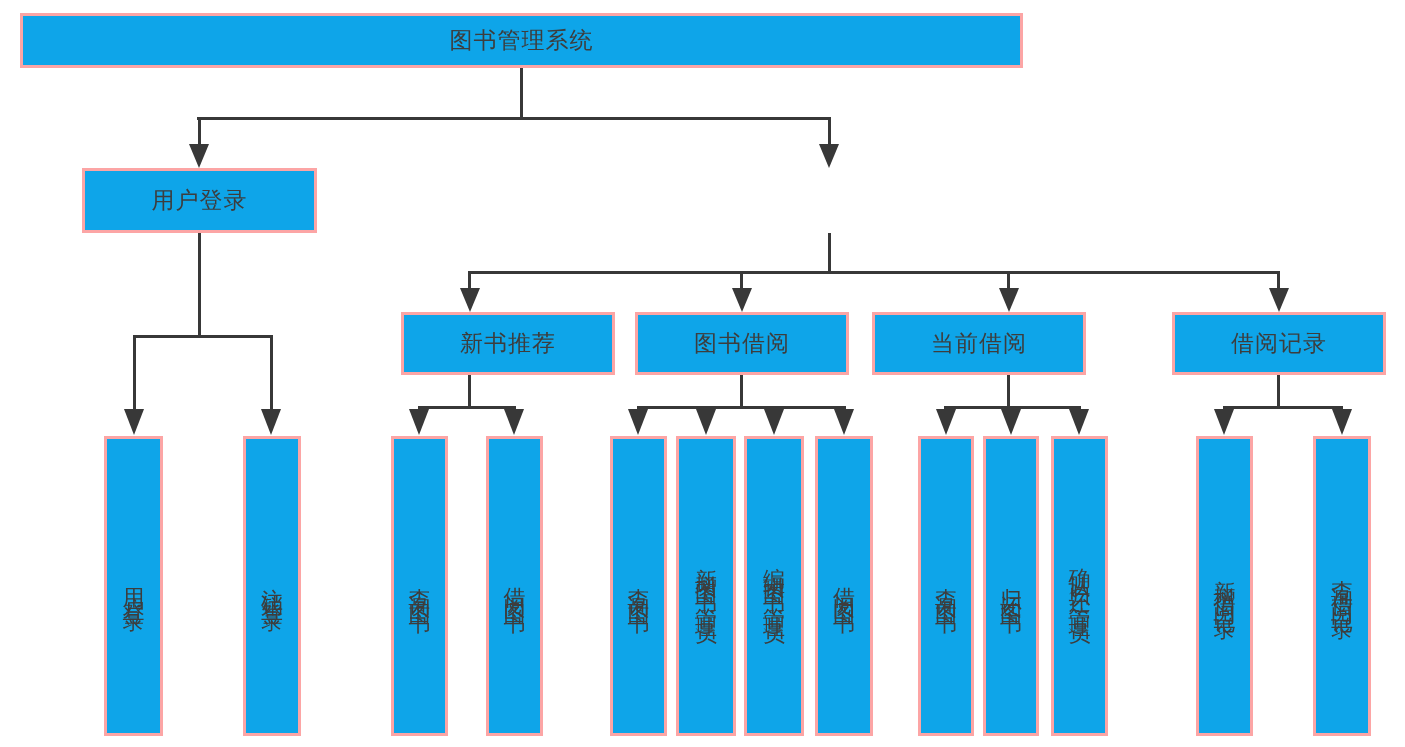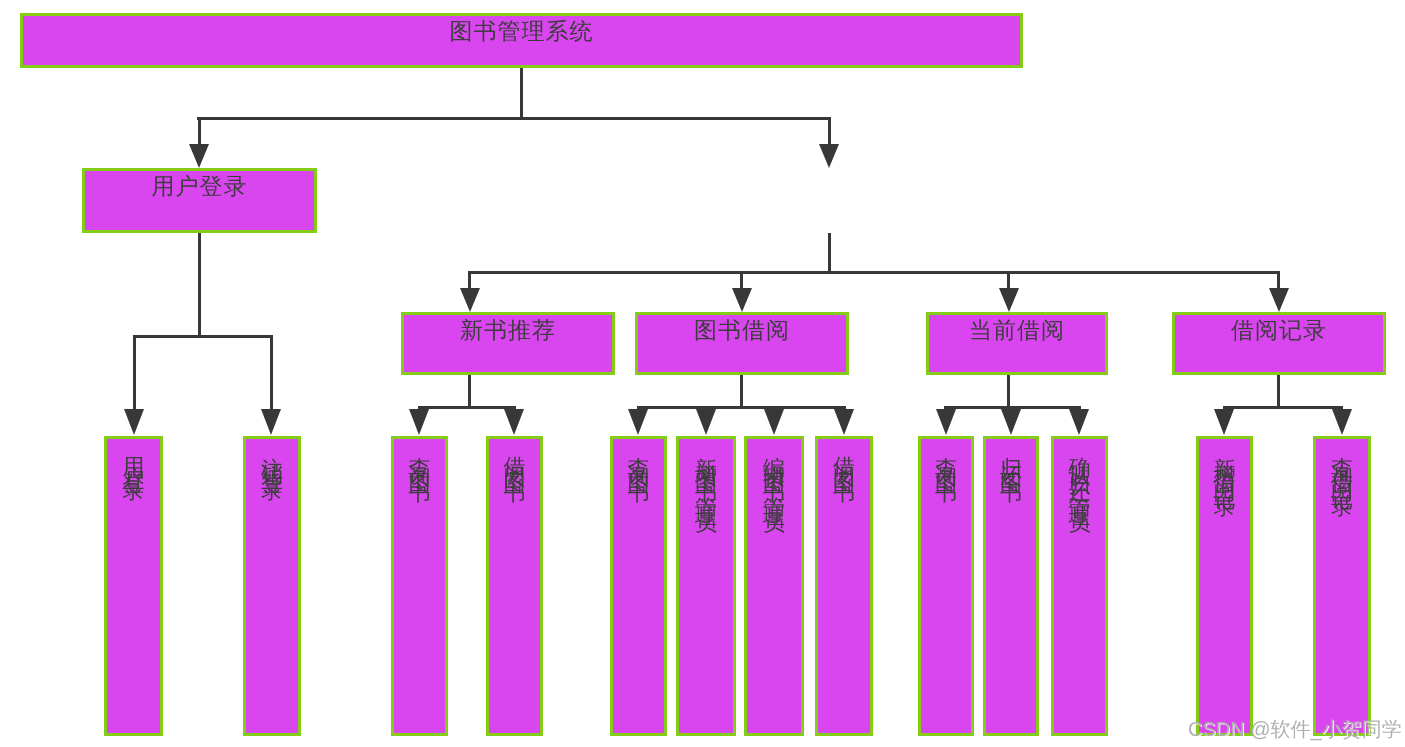--- a/index.html
+++ b/index.html
@@ -1,22 +1,22 @@
 <!DOCTYPE html>
 <html><head>
 <meta charset="utf-8">
 <style>
   html,body{margin:0;padding:0;background:#ffffff;}
   .canvas{
     position:relative;width:1405px;height:747px;background:#ffffff;
     font-family:"Liberation Sans",sans-serif;color:#3d3d3d;overflow:hidden;
   }
   .node{
-    position:absolute;border:3px solid #84cc16;background:#d946ef;
-    display:flex;justify-content:center;box-sizing:border-box;
+    position:absolute;border:3px solid #fca5a5;background:#0ea5e9;
+    display:flex;align-items:center;justify-content:center;box-sizing:border-box;
   }
   .hnode{font-size:23px;letter-spacing:1px;white-space:nowrap;}
   .vnode span{
     writing-mode:vertical-rl;text-orientation:mixed;
     font-size:22px;letter-spacing:8px;line-height:1;white-space:nowrap;
   }
   .line{position:absolute;background:#383838;}
   .arrow{
     position:absolute;width:0;height:0;
     border-left:10px solid transparent;border-right:10px solid transparent;
@@ -65,21 +65,21 @@
   <div class="arrow" style="left:999px;top:288px;"></div>
   <div class="line" style="left:1277px;top:273px;width:3px;height:16px;"></div>
   <div class="arrow" style="left:1269px;top:288px;"></div>
 
   <div class="node hnode" style="left:363px;top:312px;width:214px;height:63px;margin-left:38px;">
     <span>新书推荐</span>
   </div>
   <div class="node hnode" style="left:635px;top:312px;width:214px;height:63px;">
     <span>图书借阅</span>
   </div>
-  <div class="node hnode" style="left:926px;top:312px;width:182px;height:63px;">
+  <div class="node hnode" style="left:872px;top:312px;width:214px;height:63px;">
     <span>当前借阅</span>
   </div>
   <div class="node hnode" style="left:1172px;top:312px;width:214px;height:63px;">
     <span>借阅记录</span>
   </div>
 
   <div class="line" style="left:468px;top:375px;width:3px;height:33px;"></div>
   <div class="line" style="left:418px;top:406px;width:98px;height:3px;"></div>
   <div class="arrow long" style="left:409px;top:409px;"></div>
   <div class="arrow long" style="left:504px;top:409px;"></div>
@@ -139,15 +139,14 @@
     <span>确认归还（管理员）</span>
   </div>
 
   <div class="node vnode" style="left:1196px;top:436px;width:57px;height:300px;">
     <span>新增借阅记录</span>
   </div>
   <div class="node vnode" style="left:1313px;top:436px;width:58px;height:300px;">
     <span>查询借阅记录</span>
   </div>
 
-  <div class="watermark">CSDN @软件_小贺同学</div>
 
 </div>
 
 </body></html>

